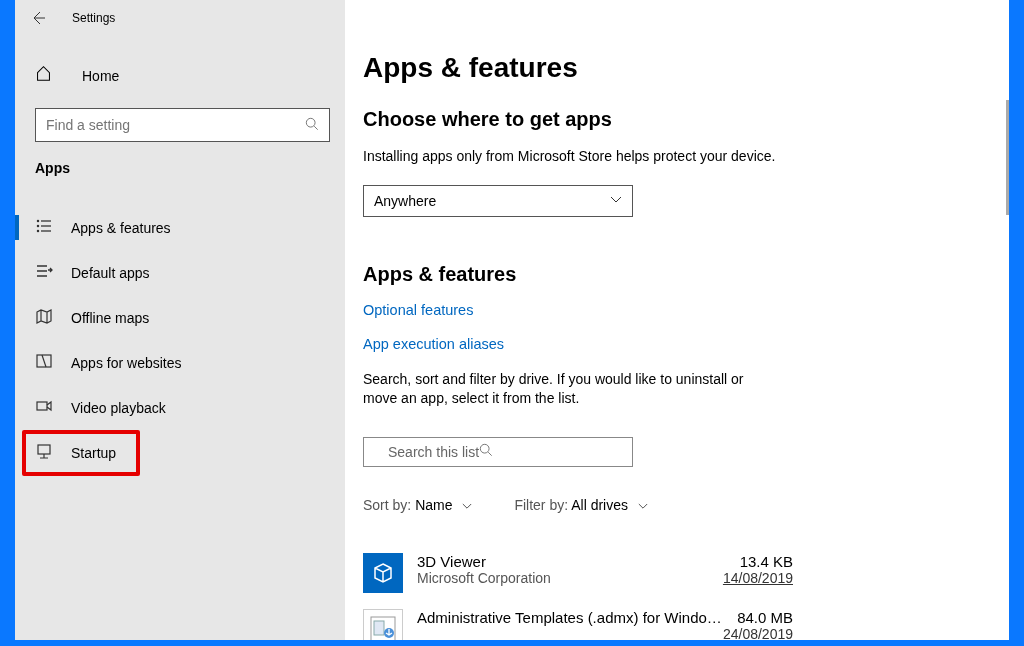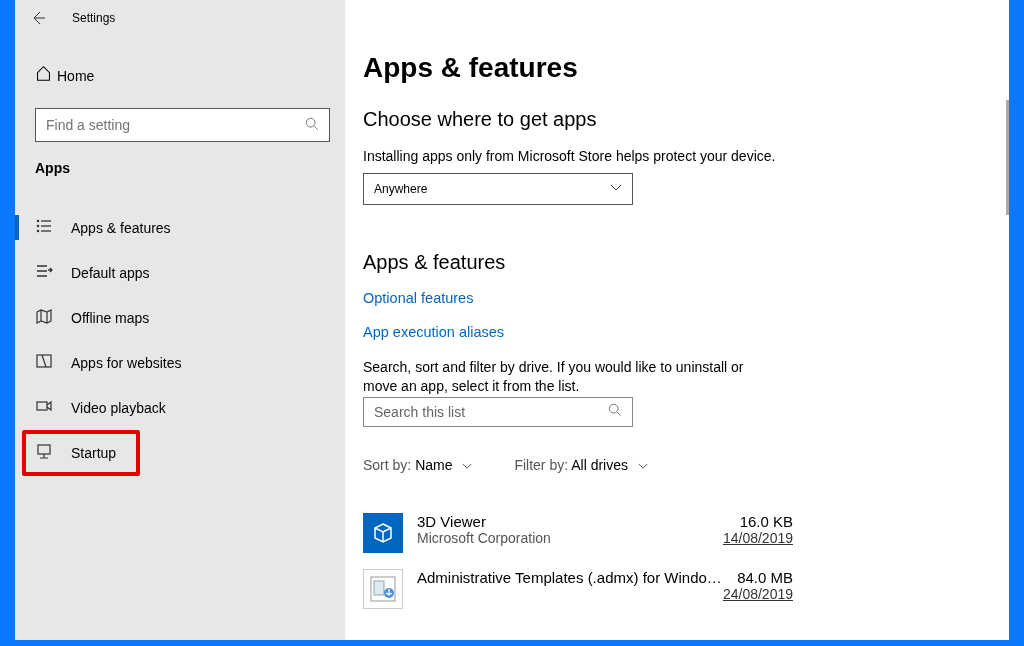--- a/index.html
+++ b/index.html
@@ -22,21 +22,21 @@
     }
     .app-title { font-size: 12px; color: #000; margin-left: 12px; }
     .win-controls {
       position: absolute; right: 0; top: 0; display: flex;
     }
     .win-btn {
       width: 45px; height: 32px; display:flex; align-items:center; justify-content:center;
       font-size: 12px; color: #666;
     }
     .home-row {
-      position: absolute; left: 20px; top: 65px; display:flex; align-items:center; gap: 5px;
+      position: absolute; left: 20px; top: 65px; display:flex; align-items:center; gap: 30px;
       color: #000;
     }
     .home-row .icon { font-size: 16px; }
     .home-row .label { font-size: 14px; }
     .searchbox {
       position: absolute; left: 20px; top: 108px; width: 295px; height: 34px;
       border: 1px solid #555; background: #fff; display:flex; align-items:center;
       padding: 12px 10px;
     }
     .searchbox input {
@@ -60,32 +60,32 @@
     .highlight-box {
       position: absolute; left: 7px; width: 118px; height: 46px;
       border: 4px solid #e50000; border-radius: 2px;
     }
     .content {
       position: absolute; left: 330px; top: 0; right: 0; height: 100%;
       background: #fff; padding: 52px 30px 0 18px;
       overflow: hidden;
     }
     .content h1 { font-size: 28px; font-weight: 600; margin-bottom: 24px; }
-    .content h2 { font-size: 20px; font-weight: 400; margin-bottom: 16px; }
+    .content h2 { font-size: 20px; font-weight: 700; margin-bottom: 16px; }
     .content p.desc { font-size: 14px; color: #000; line-height: 1.4; }
     .dropdown {
-      margin-top: 6px; width: 270px; height: 32px; border: 1px solid #555;
+      margin-top: 18px; width: 270px; height: 32px; border: 1px solid #555;
       display:flex; align-items:center; justify-content:space-between;
-      padding: 0 10px; font-size: 12px;
+      padding: 0 10px; font-size: 14px;
     }
     .link { color: #0067c0; font-size: 14.5px; display:block; margin-bottom: 18px; cursor: pointer; }
     .sub-section { margin-top: 46px; }
     .search-list {
-      margin-top: 0; width: 270px; height: 30px; border: 1px solid #888;
-      display:flex; align-items:center; padding: 0 10px; justify-content:space-between;
+      margin-top: 28px; width: 270px; height: 30px; border: 1px solid #888;
+      display:flex; align-items:center; padding: 0 24px; justify-content:flex-start;
     }
     .search-list span.ph { color: #666; font-size: 14px; }
     .sort-row { margin-top: 30px; display:flex; gap: 42px; font-size: 14px; color: #000; }
     .sort-row .grey { color: #555; }
     .chev { font-size: 10px; color: #555; margin-left: 6px; }
     .applist { margin-top: 40px; width: 430px; }
     .app-row { display:flex; height: 56px; }
     .app-icon {
       width: 40px; height: 40px; flex-shrink: 0; margin-right: 14px;
       display:flex; align-items:center; justify-content:center;
@@ -277,21 +277,21 @@
           <div class="app-icon blue">
             <svg width="24" height="24" viewBox="0 0 24 24" fill="none" stroke="#fff" stroke-width="1.5">
                 <path d="M12 3 L20 7 L20 17 L12 21 L4 17 L4 7 Z M4 7 L12 11 L20 7 M12 11 L12 21"></path>
               </svg>
           </div>
           <div class="app-meta">
             <div class="app-name">3D Viewer</div>
             <div class="app-pub">Microsoft Corporation</div>
           </div>
           <div class="app-right">
-            <div class="app-size">16.0 KB</div>
+            <div class="app-size">13.4 KB</div>
             <div class="app-date">14/08/2019</div>
           </div>
         </div>
 
         <div class="app-row">
           <div class="app-icon img">
             <svg width="28" height="28" viewBox="0 0 28 28">
                 <rect x="2" y="2" width="24" height="24" fill="#fff" stroke="#999"></rect>
                 <rect x="5" y="6" width="10" height="14" fill="#e0e8f4" stroke="#8aa"></rect>
                 <circle cx="20" cy="18" r="5" fill="#4a90d9"></circle>

